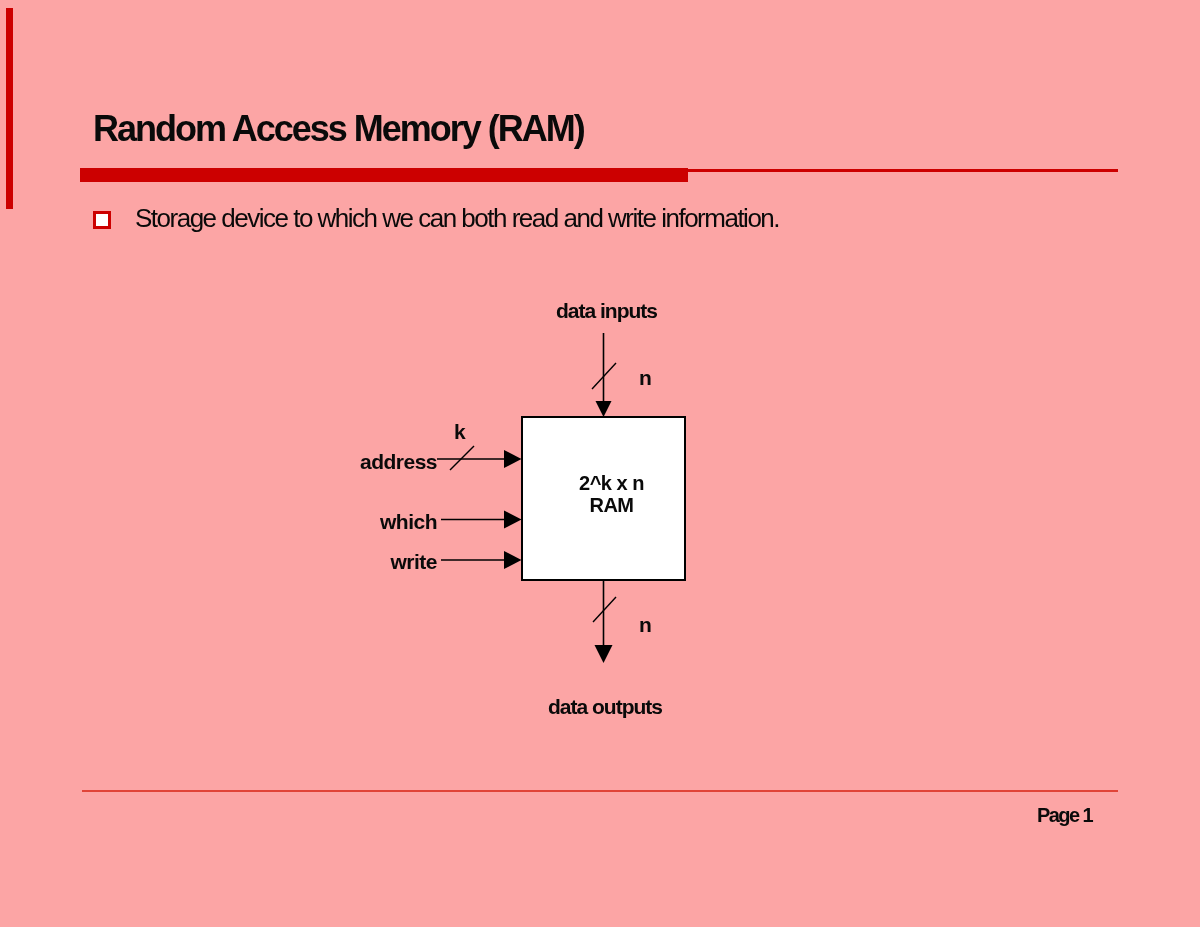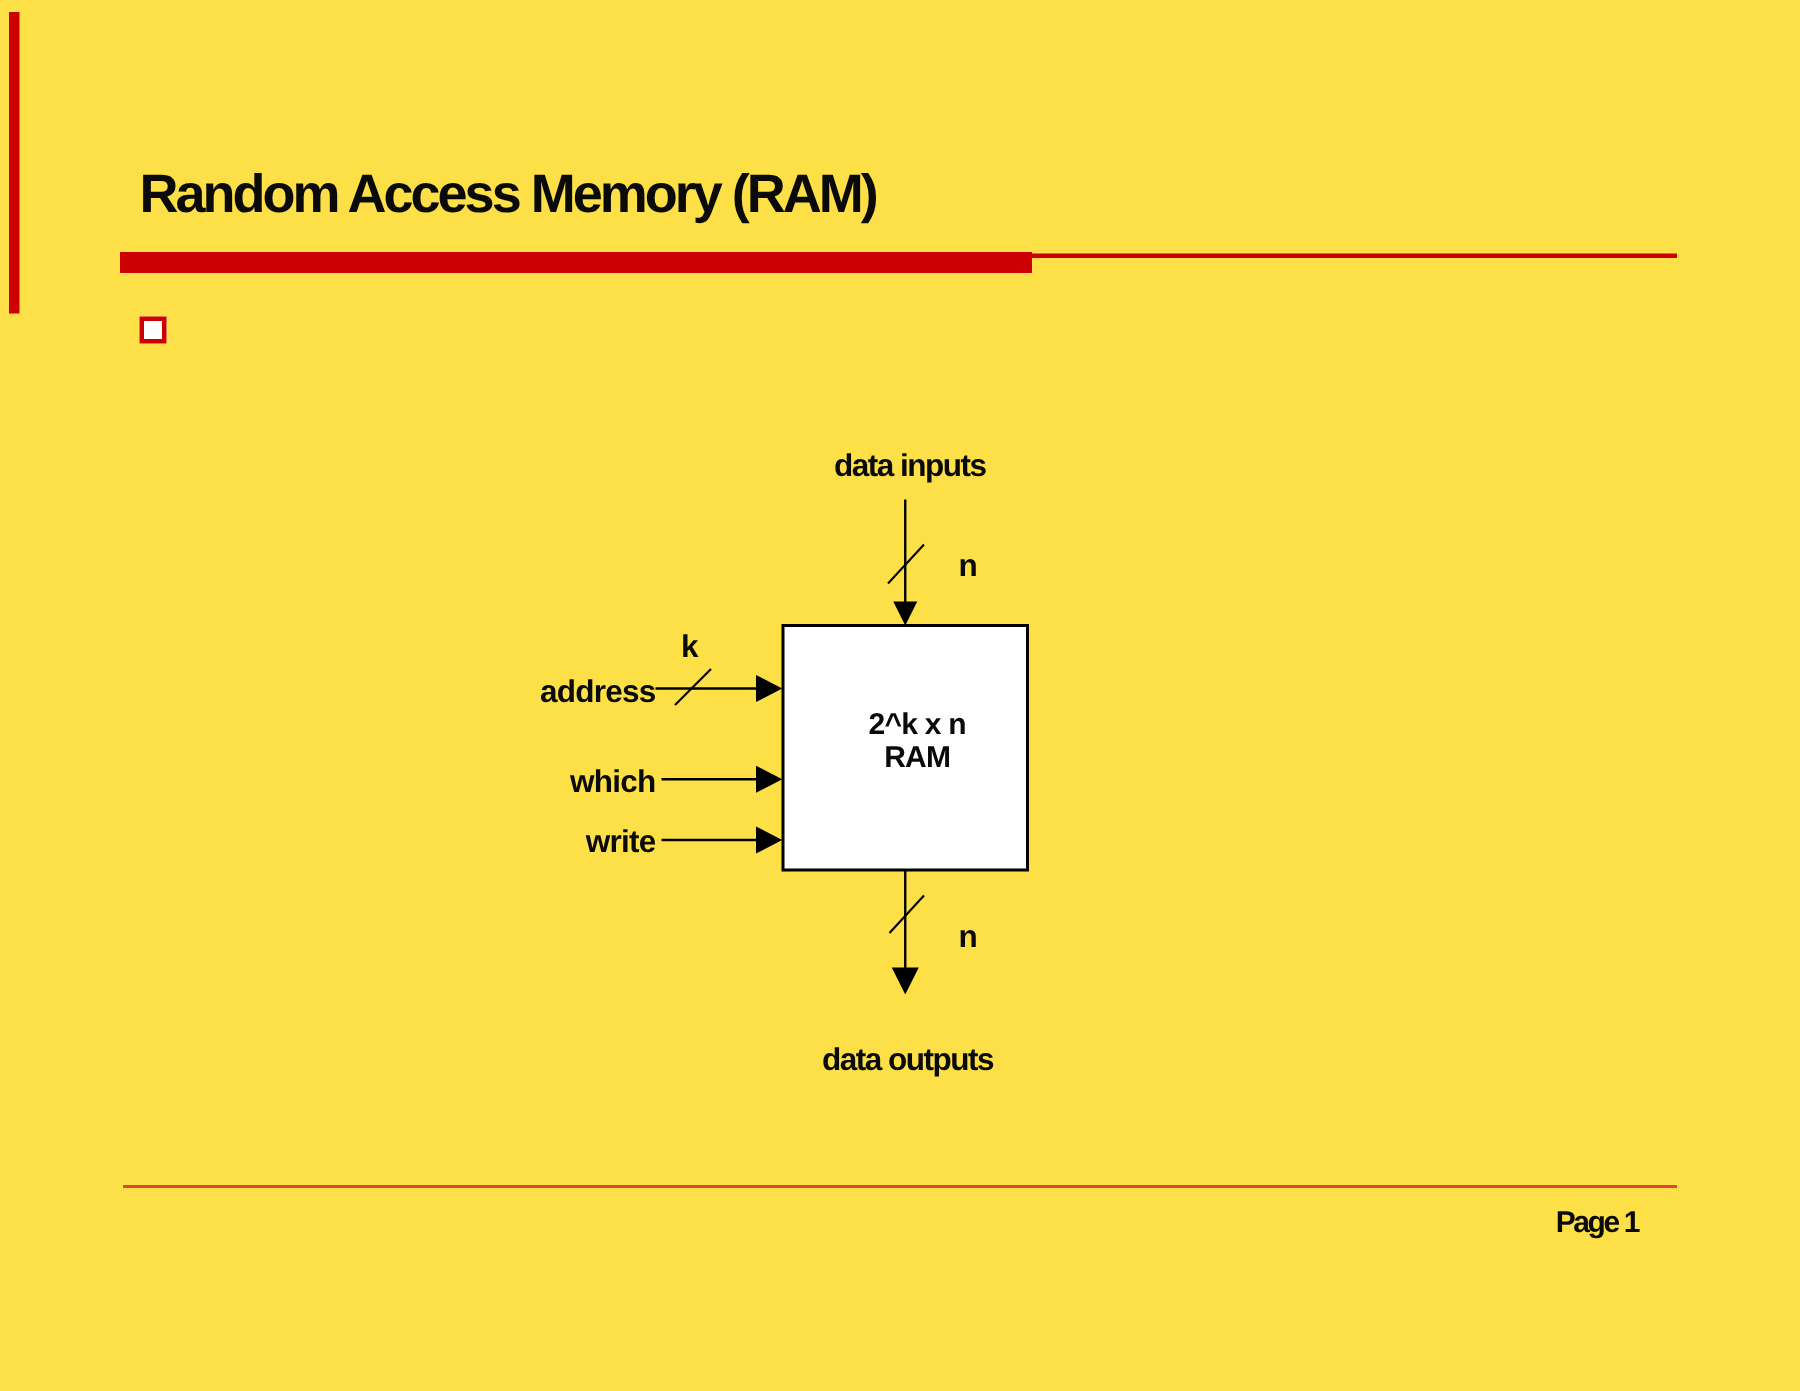--- a/index.html
+++ b/index.html
@@ -4,21 +4,21 @@
 <style>
   html, body {
     margin: 0;
     padding: 0;
     background: #ffffff;
   }
   .slide {
     position: relative;
     width: 1200px;
     height: 927px;
-    background: #fde047;
+    background: #fca5a5;
     overflow: hidden;
     font-family: "Liberation Sans", "DejaVu Sans", sans-serif;
     color: #000000;
     text-decoration: underline;
   }
   .abs { position: absolute; }
 
   .corner-bar {
     left: 6px; top: 8px;
     width: 7px; height: 201px;
@@ -102,20 +102,21 @@
 
 <div class="slide">
 
   <div class="abs corner-bar"></div>
 
   <div class="abs page-title">Random Access Memory (RAM)</div>
   <div class="abs title-rule-thick"></div>
   <div class="abs title-rule-thin"></div>
 
   <div class="abs bullet-checkbox"></div>
+  <div class="abs bullet-text">Storage device to which we can both read and write information.</div>
 
   <svg class="abs diagram-canvas" viewBox="0 0 1200 927" xmlns="http://www.w3.org/2000/svg">
 
     <line x1="603.5" y1="333" x2="603.5" y2="404" stroke="#000" stroke-width="1.6"></line>
     <polygon points="595.5,401 611.5,401 603.5,417" fill="#000"></polygon>
     <line x1="592" y1="389" x2="616" y2="363" stroke="#000" stroke-width="1.4"></line>
 
     <rect x="522" y="417" width="163" height="163" fill="#ffffff" stroke="#000" stroke-width="2"></rect>
 
     <line x1="437" y1="459" x2="505" y2="459" stroke="#000" stroke-width="1.6"></line>

